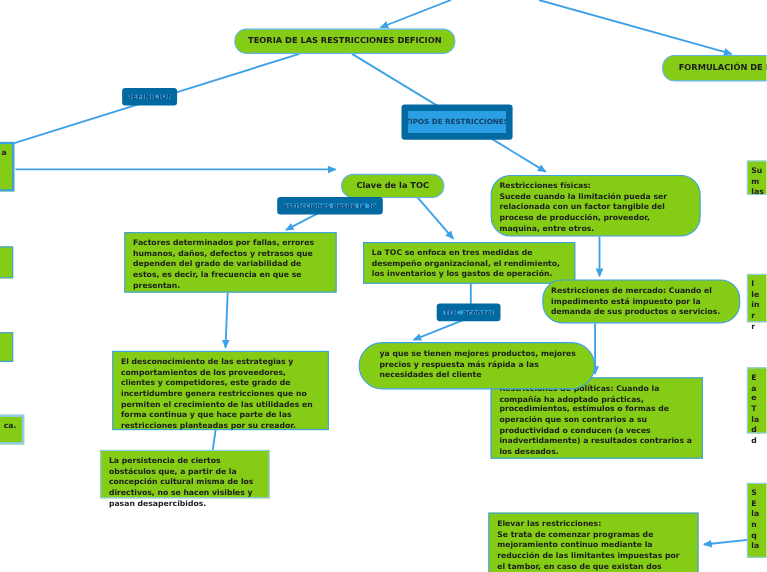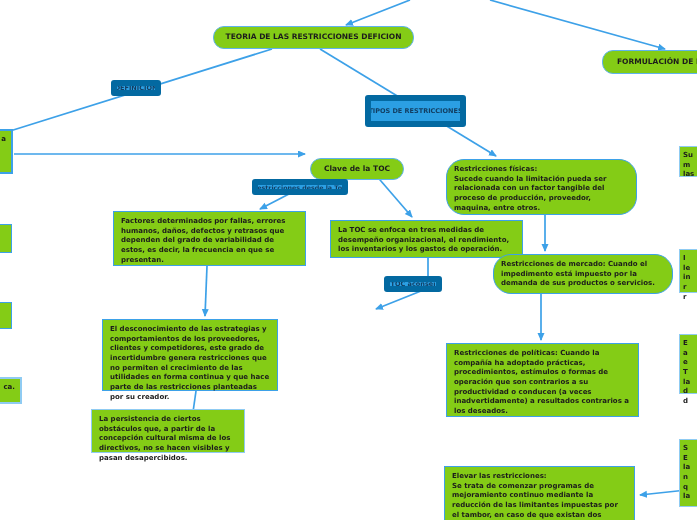--- a/index.html
+++ b/index.html
@@ -66,35 +66,36 @@
   <div class="node pill" style="left:602px;top:50px;width:120px;height:24px;justify-content:flex-start;padding-left:14px;">FORMULACIÓN DE L</div>
 
   <div class="node pill" style="left:310px;top:158px;width:94px;height:22px;">Clave de la TOC</div>
 
   <div class="tag" style="left:111px;top:80px;width:50px;height:16px;">DEFINICION</div>
 
   <div class="tag" style="left:365px;top:95px;width:101px;height:32px;">TIPOS DE RESTRICCIONES</div>
 
   <div class="tag" style="left:252px;top:179px;width:96px;height:16px;font-size:6.3px;">restricciones desde la Toc</div>
 
-  <div class="tag" style="left:384px;top:276px;width:58px;height:16px;z-index:2;">TOC aconsej</div>
+  <div class="tag" style="left:397px;top:276px;width:58px;height:16px;z-index:2;">TOC aconsej</div>
 
   <div class="node" style="left:330px;top:220px;width:193px;height:38px;">La TOC se enfoca en tres medidas de desempeño organizacional, el rendimiento, los inventarios y los gastos de operación.</div>
 
   <div class="node" style="left:113px;top:211px;width:193px;height:55px;">Factores determinados por fallas, errores humanos, daños, defectos y retrasos que dependen del grado de variabilidad de estos, es decir, la frecuencia en que se presentan.</div>
 
   <div class="node over" style="left:446px;top:159px;width:191px;height:56px;">Restricciones físicas:
 Sucede cuando la limitación pueda ser relacionada con un factor tangible del proceso de producción, proveedor, maquina, entre otros.</div>
 
   <div class="node over" style="left:450px;top:254px;width:180px;height:40px;margin-left:43px;">Restricciones de mercado: Cuando el impedimento está impuesto por la demanda de sus productos o servicios.</div>
 
   <div class="node" style="left:446px;top:343px;width:193px;height:74px;">Restricciones de políticas: Cuando la compañía ha adoptado prácticas, procedimientos, estímulos o formas de operación que son contrarios a su productividad o conducen (a veces inadvertidamente) a resultados contrarios a los deseados.</div>
 
+  <div class="node ellipse" style="left:326px;top:311px;width:215px;height:43px;">ya que se tienen mejores productos, mejores precios y respuesta más rápida a las necesidades del cliente</div>
 
-  <div class="node" style="left:102px;top:319px;width:176px;height:72px;">El desconocimiento de las estrategias y comportamientos de los proveedores, clientes y competidores, este grado de incertidumbre genera restricciones que no permiten el crecimiento de las utilidades en forma continua y que hace parte de las restricciones planteadas por su creador.</div>
+  <div class="node" style="left:102px;top:319px;width:197px;height:72px;">El desconocimiento de las estrategias y comportamientos de los proveedores, clientes y competidores, este grado de incertidumbre genera restricciones que no permiten el crecimiento de las utilidades en forma continua y que hace parte de las restricciones planteadas por su creador.</div>
 
   <div class="node light" style="left:91px;top:409px;width:154px;height:44px;">La persistencia de ciertos obstáculos que, a partir de la concepción cultural misma de los directivos, no se hacen visibles y pasan desapercibidos.</div>
 
   <div class="node" style="left:444px;top:466px;width:191px;height:70px;">Elevar las restricciones:
 Se trata de comenzar programas de mejoramiento continuo mediante la reducción de las limitantes impuestas por el tambor, en caso de que existan dos restricciones iguales se elegirá la que a</div>
 
   <div class="node cut-left" style="left:-62px;top:129px;width:75px;height:45px;">a</div>
 
   <div class="node cut-left" style="left:-62px;top:224px;width:74px;height:29px;border-width:1.5px;"></div>
 

